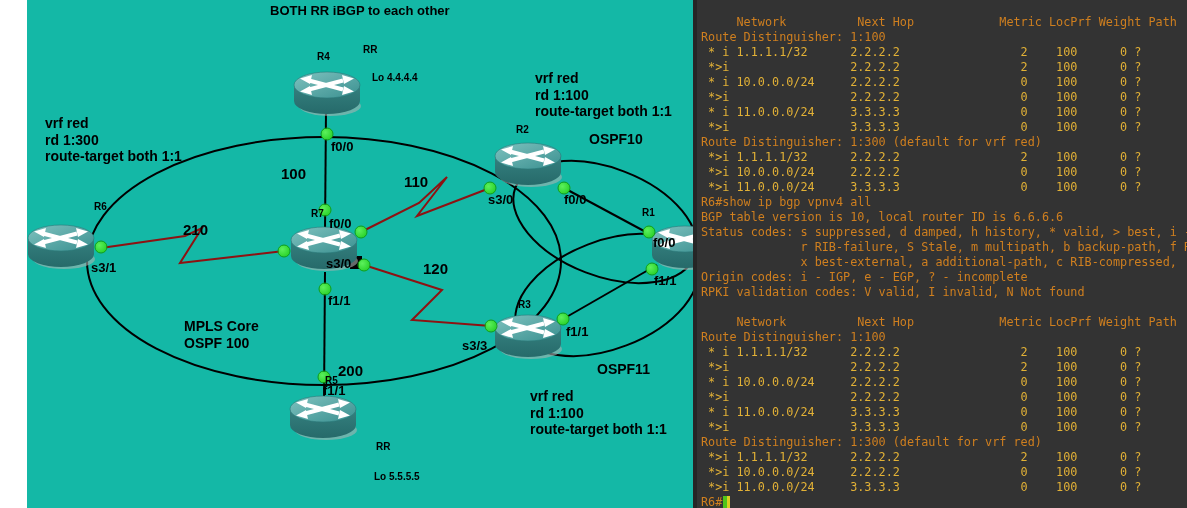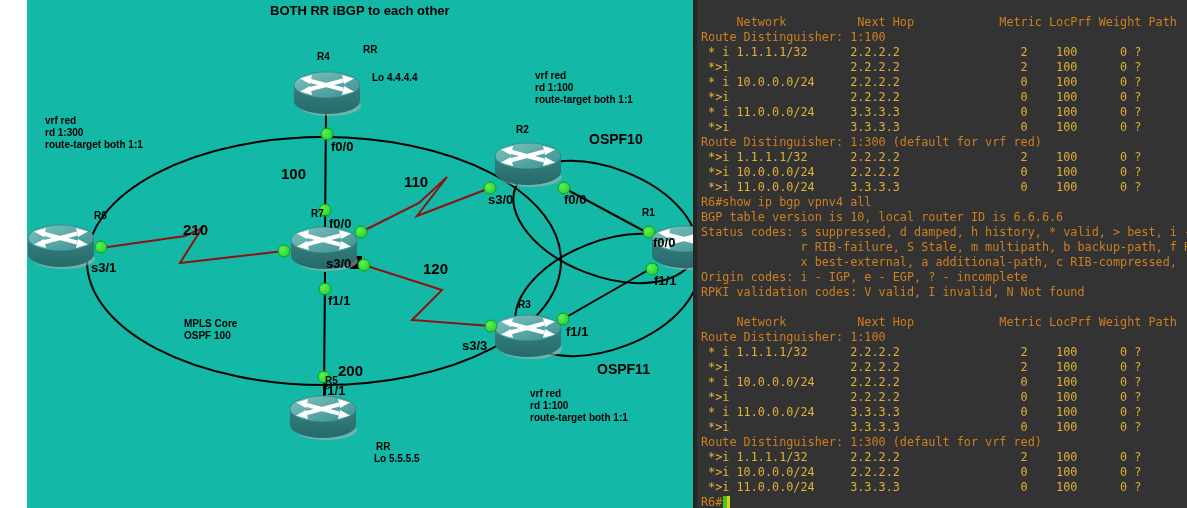--- a/index.html
+++ b/index.html
@@ -7,21 +7,21 @@
          font-family:"Liberation Sans",sans-serif;}
   
   .diagram{position:absolute;left:0;top:0;width:693px;height:508px;background:#14b8a6;margin-left:27px;}
   .wires{position:absolute;left:0;top:0;}
   .router{position:absolute;width:68px;height:46px;}
   .dot{position:absolute;width:13px;height:13px;border-radius:50%;
        background:radial-gradient(circle at 35% 35%,#5cf05c,#1ecb1e);
        border:1px solid #12a112;transform:translate(-50%,-50%);box-sizing:border-box;}
   .dlabel{position:absolute;font-weight:bold;color:#000;white-space:pre-line;line-height:1.18;}
   .dlabel.title{font-size:13px;}
-  .dlabel.anno{font-size:10px;}
+  .dlabel.anno{font-size:14px;}
   .dlabel.zone{font-size:14px;}
   .dlabel.node{font-size:10px;}
   .dlabel.num{font-size:15px;}
   .dlabel.iface{font-size:13px;}
   
   .terminal{position:absolute;left:693px;top:0;width:494px;height:508px;box-sizing:border-box;
             background:#333333;border-left:4px solid #262626;overflow:hidden;}
   .tlines{margin:0;padding:0 0 0 4px;font-family:"DejaVu Sans Mono",monospace;
           font-size:11.8px;line-height:15px;}
   .tline{white-space:pre;min-height:15px;height:15px;overflow:hidden;}
@@ -148,25 +148,25 @@
         <div class="dlabel anno" style="left: 157px; top: 318px;">MPLS Core
 OSPF 100</div>
         <div class="dlabel zone" style="left: 562px; top: 131px;">OSPF10</div>
         <div class="dlabel zone" style="left: 570px; top: 361px;">OSPF11</div>
         <div class="dlabel node" style="left: 290px; top: 51px;">R4</div>
         <div class="dlabel node" style="left: 336px; top: 44px;">RR</div>
         <div class="dlabel node" style="left: 345px; top: 72px;">Lo 4.4.4.4</div>
         <div class="dlabel node" style="left: 489px; top: 124px;">R2</div>
         <div class="dlabel node" style="left: 615px; top: 207px;">R1</div>
         <div class="dlabel node" style="left: 491px; top: 299px;">R3</div>
-        <div class="dlabel node" style="left: 22px; top: 210px; padding-left: 45px;">R6</div>
+        <div class="dlabel node" style="left: 22px; top: 201px; padding-left: 45px;">R6</div>
         <div class="dlabel node" style="left: 284px; top: 208px;">R7</div>
         <div class="dlabel node" style="left: 298px; top: 375px;">R5</div>
         <div class="dlabel node" style="left: 349px; top: 441px;">RR</div>
-        <div class="dlabel node" style="left: 347px; top: 453px;">Lo 5.5.5.5</div>
+        <div class="dlabel node" style="left: 347px; top: 471px;">Lo 5.5.5.5</div>
         <div class="dlabel num" style="left: 254px; top: 165px;">100</div>
         <div class="dlabel num" style="left: 377px; top: 173px;">110</div>
         <div class="dlabel num" style="left: 156px; top: 221px;">210</div>
         <div class="dlabel num" style="left: 396px; top: 260px;">120</div>
         <div class="dlabel num" style="left: 311px; top: 362px;">200</div>
         <div class="dlabel iface" style="left: 304px; top: 139px;">f0/0</div>
         <div class="dlabel iface" style="left: 302px; top: 216px;">f0/0</div>
         <div class="dlabel iface" style="left: 299px; top: 256px;">s3/0</div>
         <div class="dlabel iface" style="left: 301px; top: 293px;">f1/1</div>
         <div class="dlabel iface" style="left: 64px; top: 260px;">s3/1</div>

